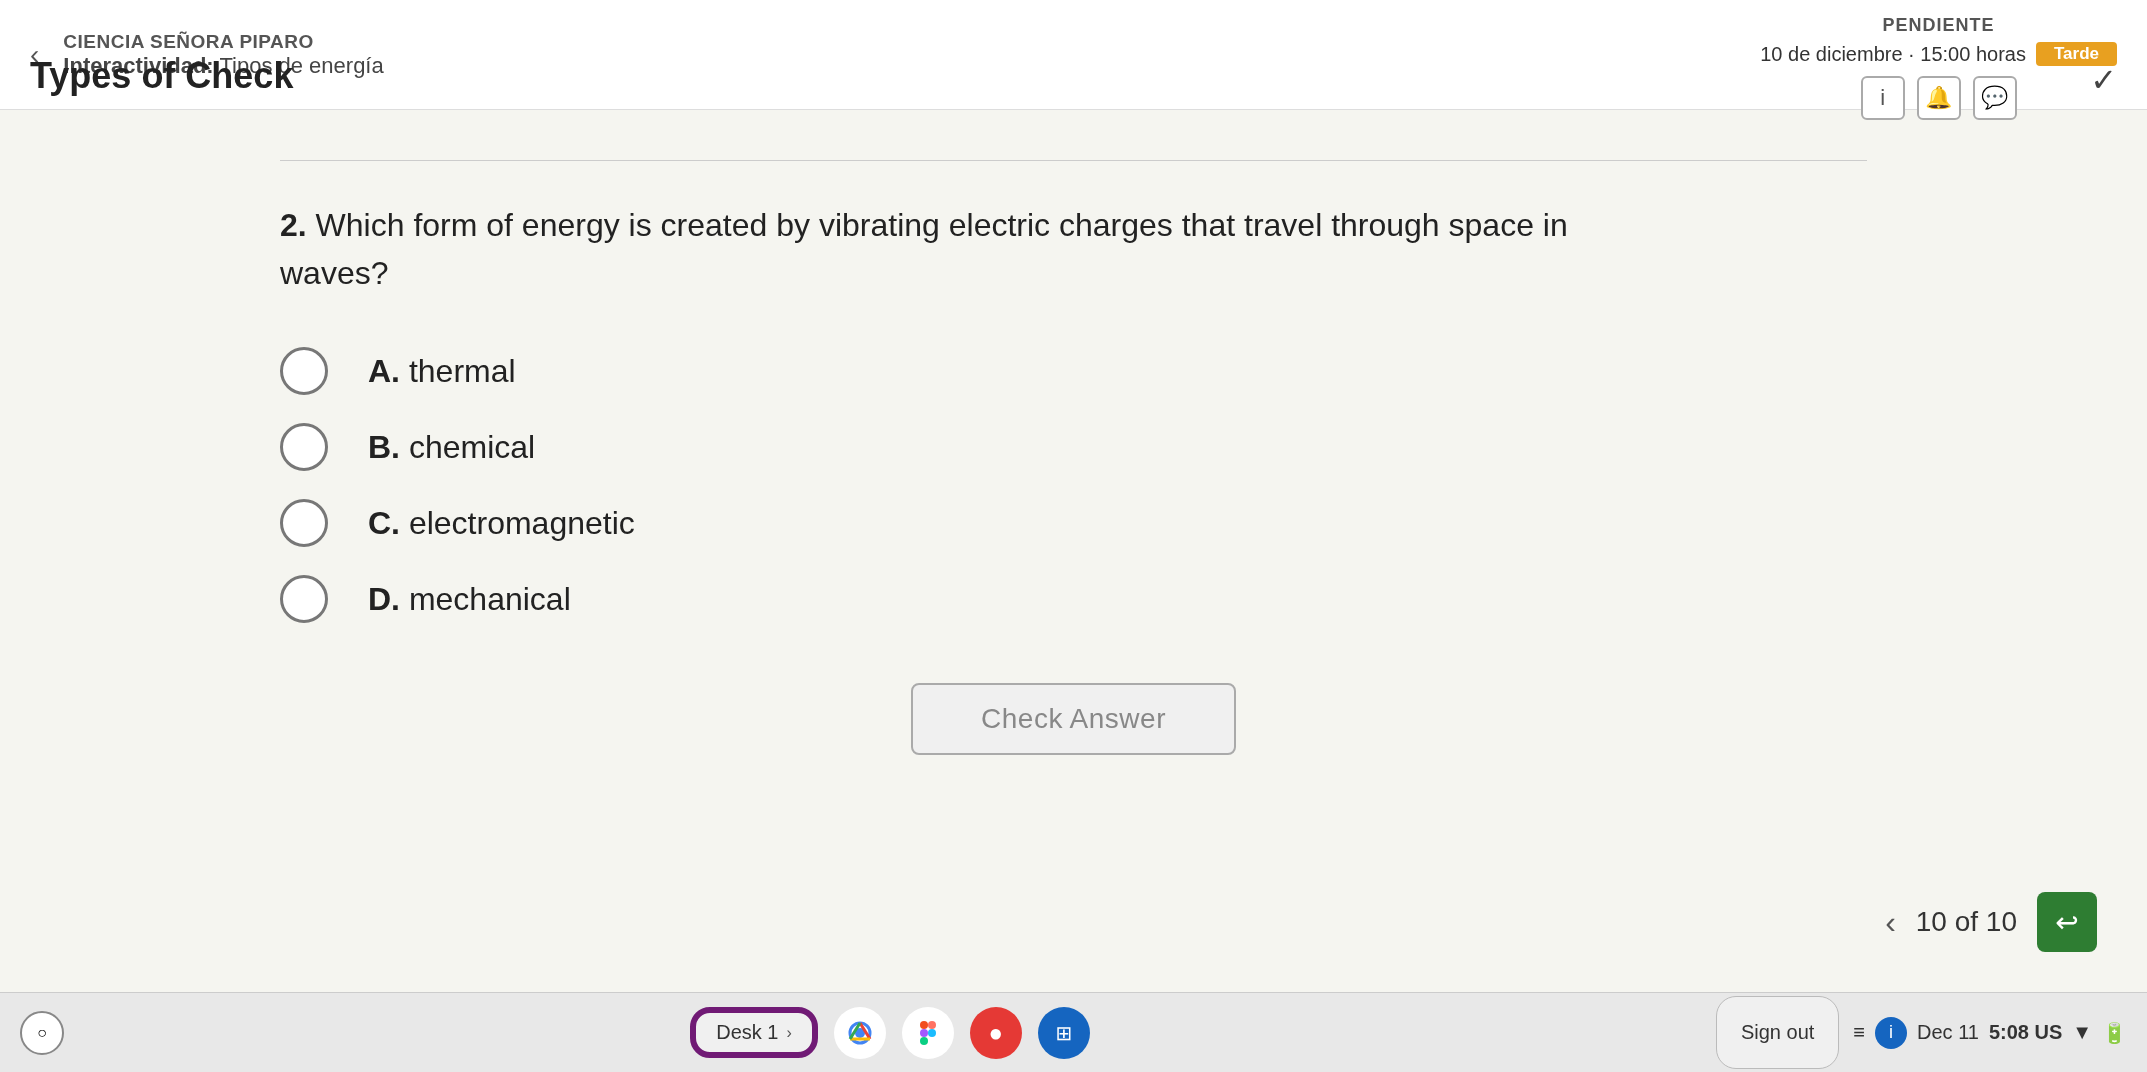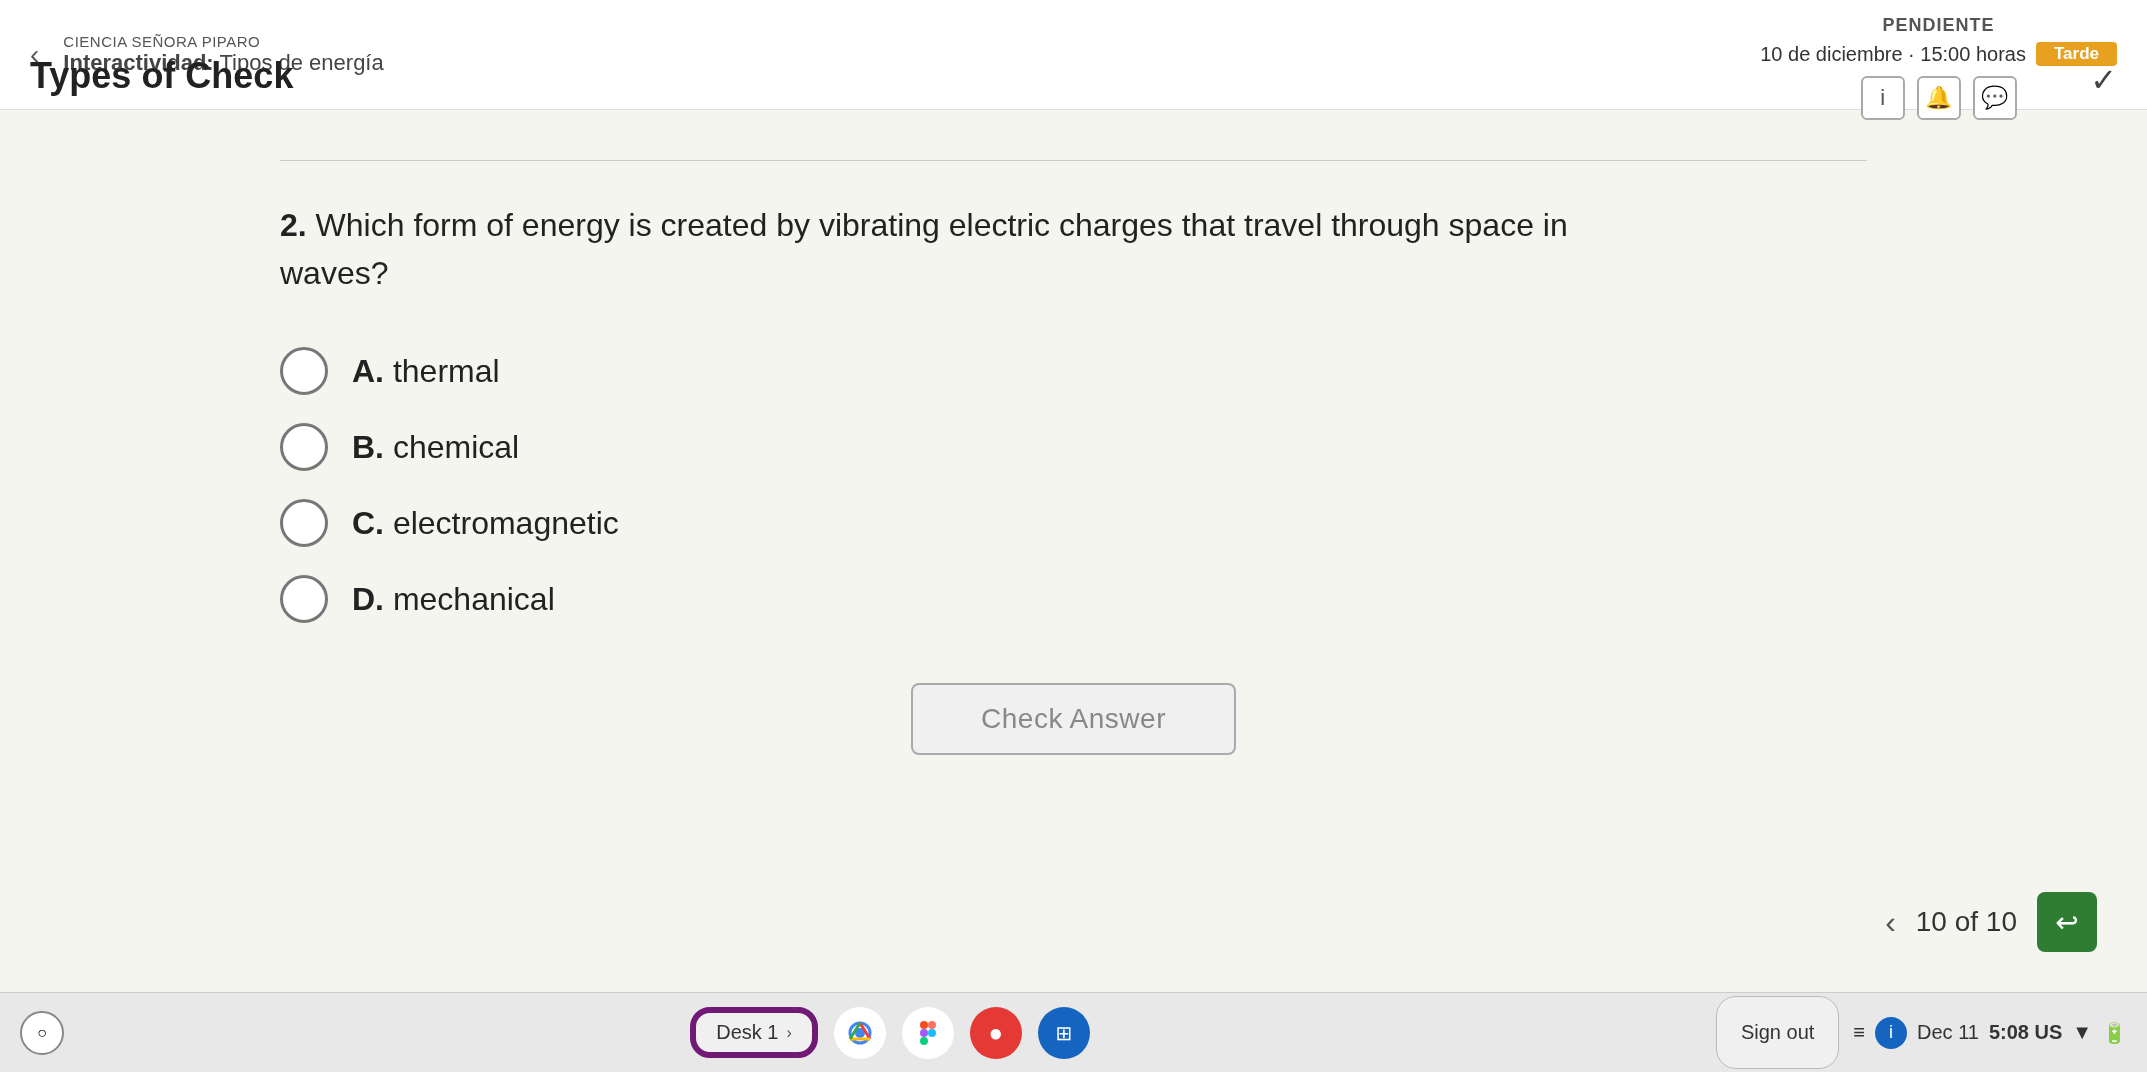--- a/index.html
+++ b/index.html
@@ -34,23 +34,23 @@
       font-size: 28px;
       color: #555;
       margin-right: 4px;
     }
 
     .breadcrumb-area {
       display: flex;
       flex-direction: column;
     }
     .teacher-name {
-      font-size: 15px;
-      color: #555;
-      font-weight: normal;
+      font-size: 19px;
+      color: #555;
+      font-weight: bold;
       text-transform: uppercase;
       letter-spacing: 0.5px;
     }
     .interactivity-label {
       font-size: 22px;
       color: #444;
     }
     .interactivity-label span.bold {
       font-weight: bold;
     }
@@ -149,21 +149,21 @@
     .options-list {
       display: flex;
       flex-direction: column;
       gap: 28px;
       margin-bottom: 60px;
     }
 
     .option-item {
       display: flex;
       align-items: center;
-      gap: 24px;
+      gap: 40px;
       cursor: pointer;
     }
 
     .radio-circle {
       width: 48px;
       height: 48px;
       border: 3px solid #777;
       border-radius: 50%;
       flex-shrink: 0;
       background: white;

